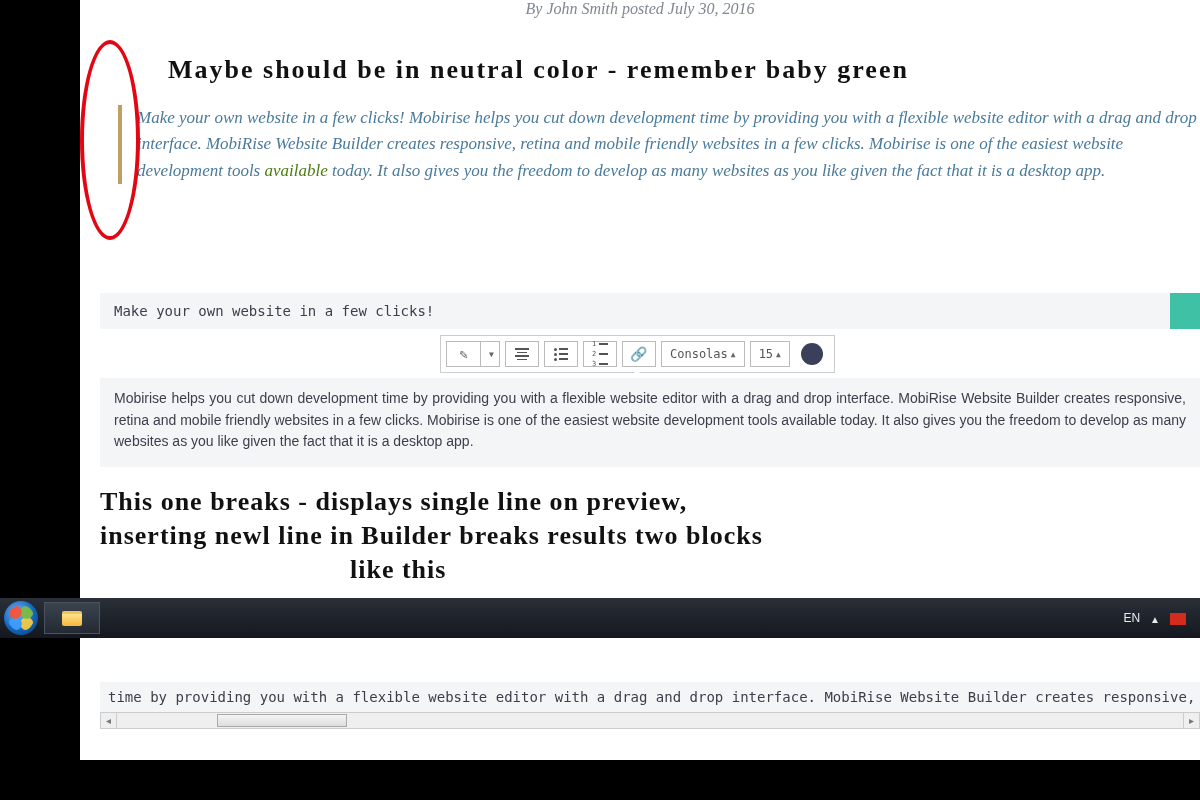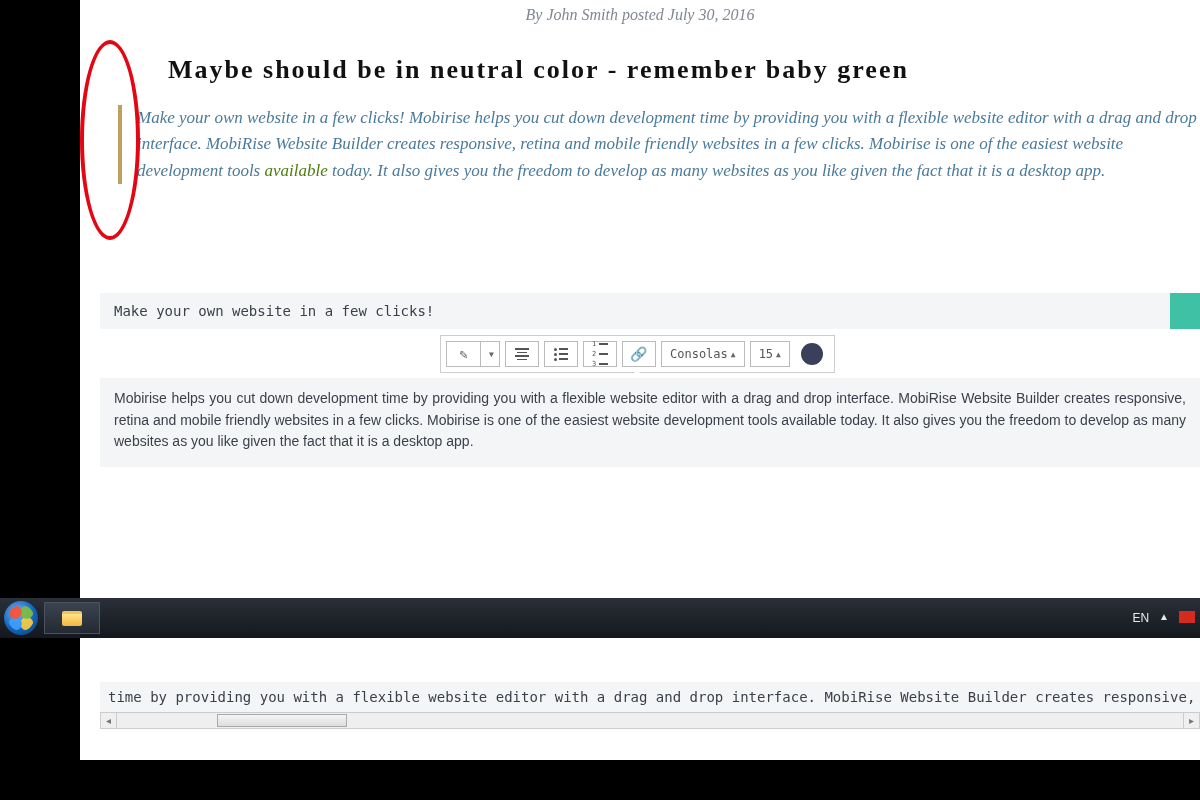--- a/index.html
+++ b/index.html
@@ -17,21 +17,20 @@
     left: 80px;
     width: 1120px;
     height: 760px;
     background: #fff;
   }
   .byline {
     text-align: center;
     font-style: italic;
     color: #808791;
     font-size: 16px;
-    padding-top: 6px;
     font-family: Georgia, serif;
   }
   .note1 {
     position: absolute;
     top: 55px;
     left: 88px;
     font-family: "Comic Sans MS", "Segoe Script", cursive;
     font-size: 26px;
     font-weight: bold;
     letter-spacing: 2px;
@@ -243,22 +242,22 @@
     display:flex; align-items:center; justify-content:center;
   }
   .folder-ico {
     width:20px; height:15px;
     background: linear-gradient(#ffe38a,#f3b63d);
     border-radius:2px;
     border-top:3px solid #f0c45a;
   }
   .systray {
     margin-left:auto;
-    display:flex; align-items:flex-start; gap:10px;
-    padding-right:5px;
+    display:flex; align-items:flex-end; gap:10px;
+    padding-right:14px;
     color:#e5e8ec;
     font-family: "Segoe UI", sans-serif;
     font-size:12px;
   }
   .systray .tri-up { font-size:10px; }
   .systray .flag {
     width:16px; height:12px;
     background:#d52b1e;
     position:relative;
   }
@@ -354,20 +353,25 @@
         <span class="tri">▲</span>
     </div>
     <div class="circle"></div>
     <div class="toolbar-pointer"></div>
   </div>
 
   <div class="code-block2">
     <span> Mobirise helps you cut down development time by providing you with a flexible website editor with a drag and drop interface. MobiRise Website Builder creates responsive, retina and mobile friendly websites in a few clicks. Mobirise is one of the easiest website development tools available today. It also gives you the freedom to develop as many websites as you like given the fact that it is a desktop app.</span>
   </div>
 
+  <div class="note2">
+    <span>This one breaks - displays single line on preview,</span><br>
+    <span>inserting newl line in Builder breaks results two blocks</span>
+    <span class="indent">like this</span>
+  </div>
 
   <div class="code-block3">
     <span>Make your own website in a few clicks!</span>
   </div>
 
   <div class="taskbar">
     <div class="start-orb"></div>
     <div class="task-btn">
       <div class="folder-ico"></div>
     </div>

